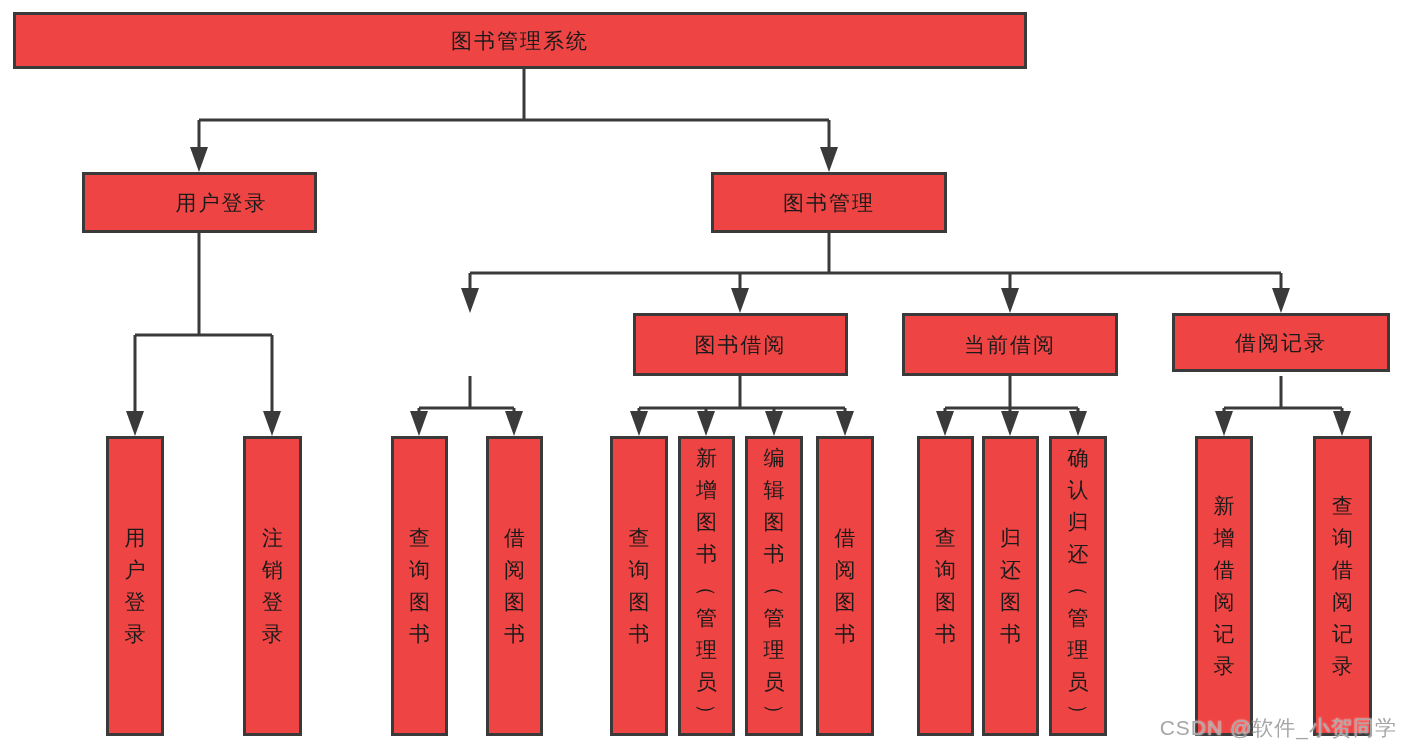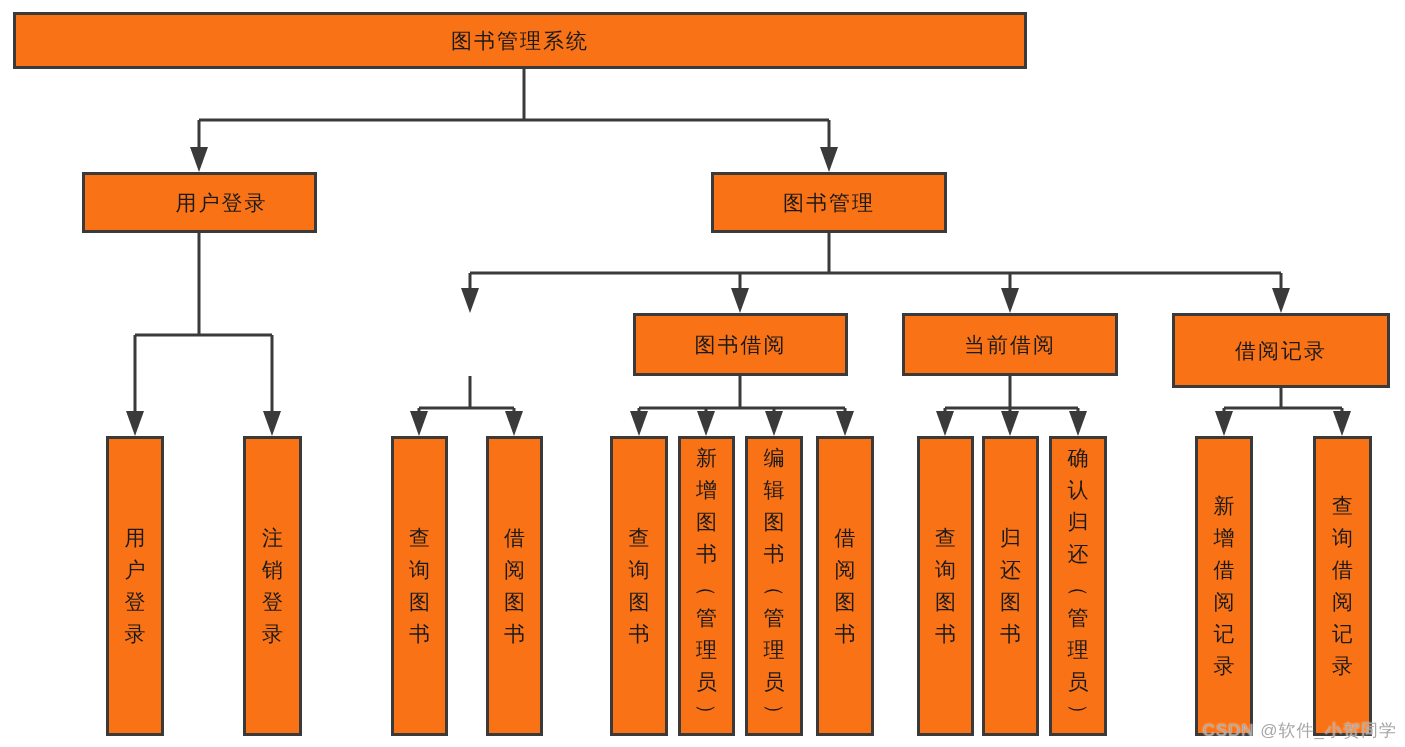--- a/index.html
+++ b/index.html
@@ -27,21 +27,21 @@
     stroke-width: 3;
     fill: none;
   }
   svg.connectors polygon {
     fill: #3a3a3a;
     stroke: none;
   }
   .node {
     position: absolute;
     box-sizing: border-box;
-    background: #f97316;
+    background: #ef4444;
     border: 3px solid #3a3a3a;
     display: flex;
     align-items: center;
     justify-content: center;
     color: #1a1a1a;
   }
   .hlabel {
     font-size: 21px;
     letter-spacing: 2px;
     white-space: nowrap;
@@ -66,21 +66,21 @@
     align-items: center;
     justify-content: center;
   }
   .vchar.rot {
     transform: rotate(90deg);
   }
   .watermark {
     position: absolute;
     right: 8px;
     bottom: 5px;
-    font-size: 17px;
+    font-size: 21px;
     letter-spacing: 1px;
     color: #a6a6a6;
     text-shadow: 0 0 2px #ffffff;
     white-space: nowrap;
   }
 </style>
 </head>
 <body>
 
 <div class="stage">
@@ -131,21 +131,21 @@
   <div class="node" style="left:711px; top:172px; width:236px; height:61px;">
     <span class="hlabel">图书管理</span>
   </div>
 
   <div class="node" style="left:633px; top:313px; width:215px; height:63px;">
     <span class="hlabel">图书借阅</span>
   </div>
   <div class="node" style="left:902px; top:313px; width:216px; height:63px;">
     <span class="hlabel">当前借阅</span>
   </div>
-  <div class="node" style="left:1172px; top:313px; width:218px; height:75px;">
+  <div class="node" style="left:1172px; top:313px; width:218px; height:59px;">
     <span class="hlabel">借阅记录</span>
   </div>
 
   <div class="node leaf" style="left:106px; top:436px; width:58px; height:300px;">
     <span class="vlabel">
         <span class="vchar">用</span>
         <span class="vchar">户</span>
         <span class="vchar">登</span>
         <span class="vchar">录</span>
       </span>

